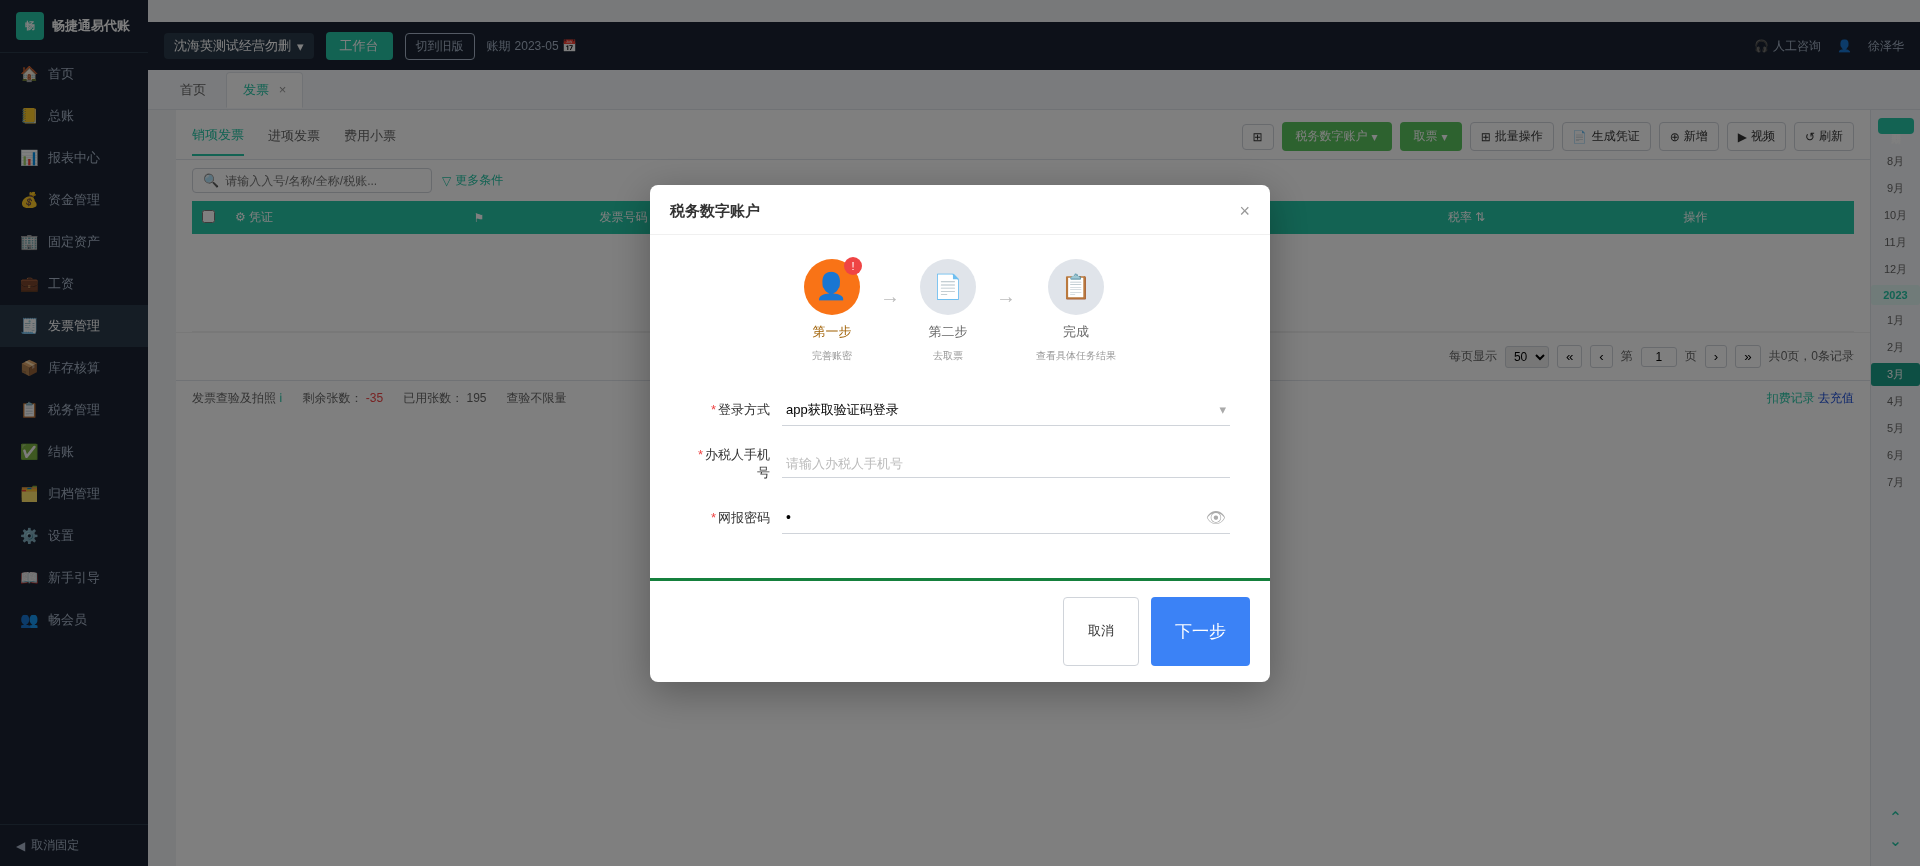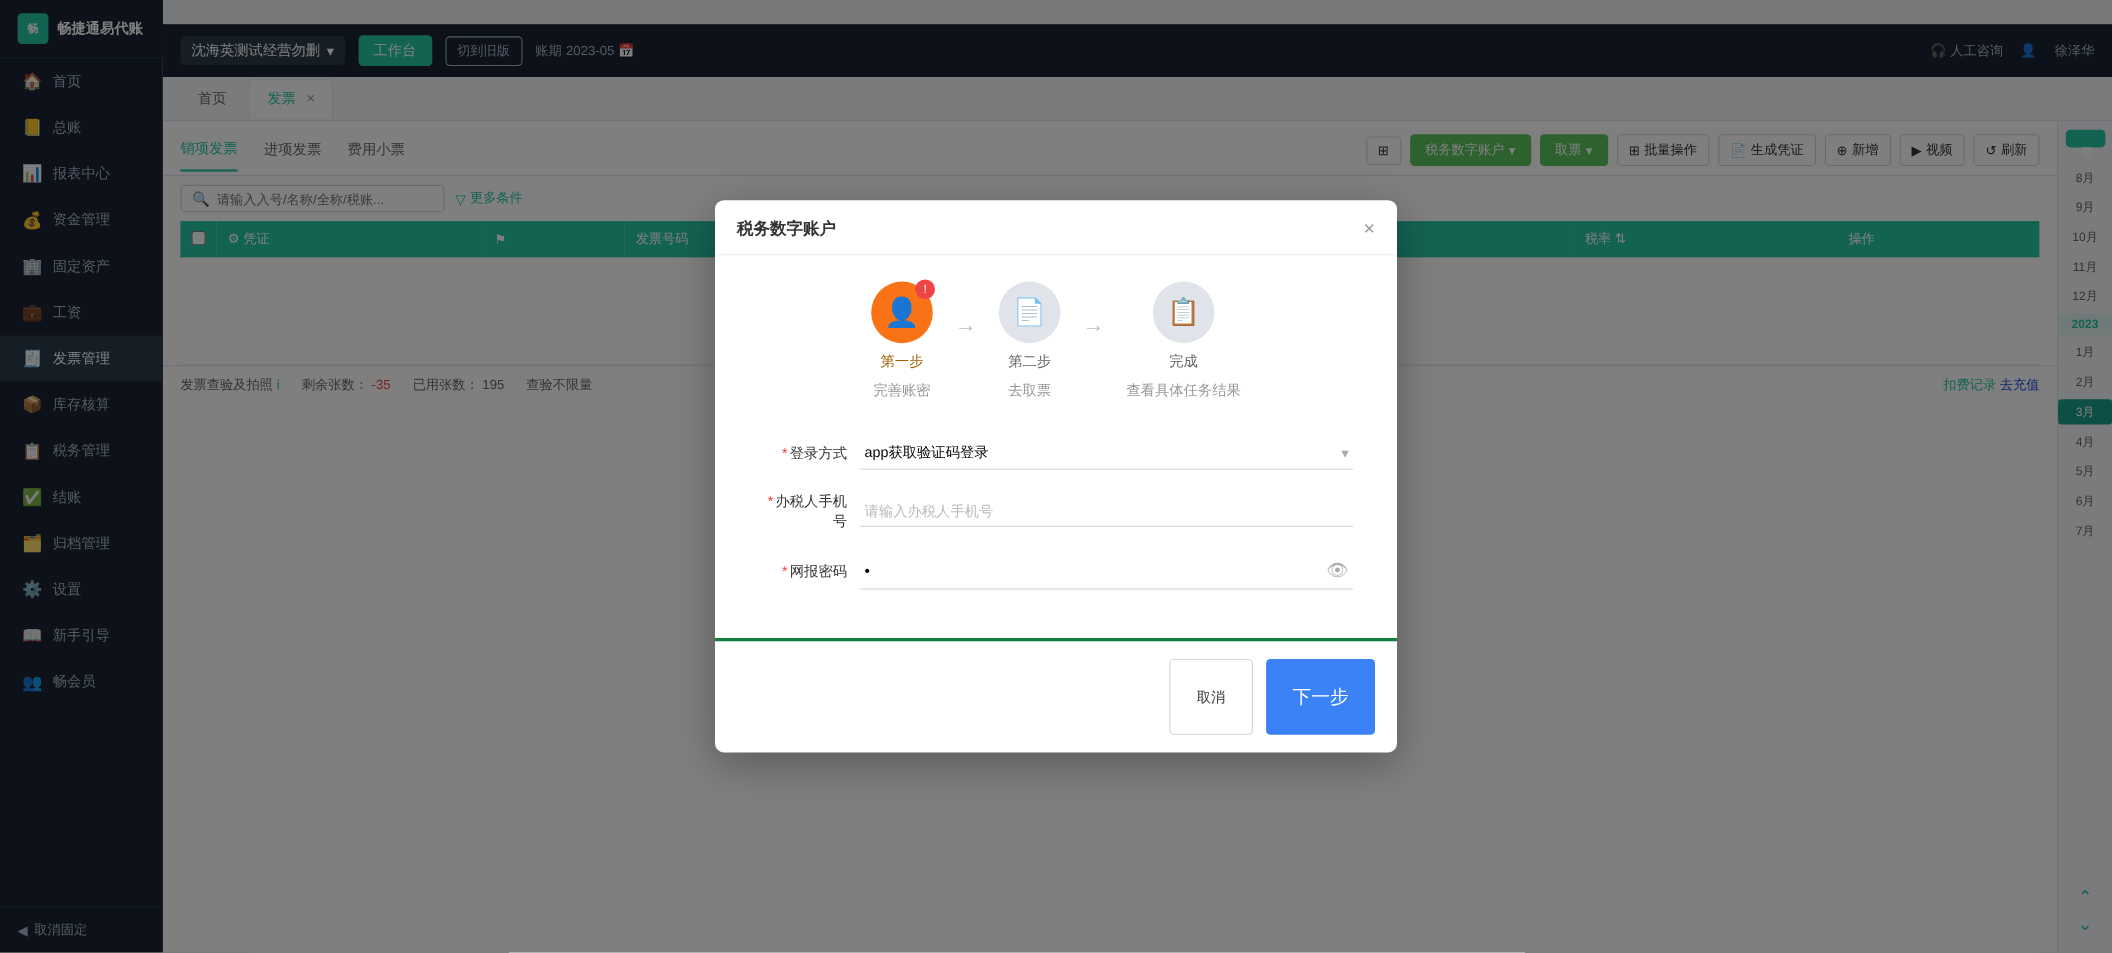--- a/index.html
+++ b/index.html
@@ -87,21 +87,21 @@
       padding: 8px 16px; cursor: pointer; font-size: 13px;
       color: #666; border-radius: 4px 4px 0 0;
     }
     .tab.active {
       background: white; color: #26c6a6; border: 1px solid #e0e4ea;
       border-bottom: 1px solid white;
     }
     .tab-close { margin-left: 6px; color: #999; }
 
     
-    .content { flex: 1; overflow: auto; background: white; position: relative; }
+    .content { flex: 1; overflow: auto; background: white; position: relative; margin-left: 28px; }
 
     
     .invoice-tabs {
       display: flex; align-items: center; padding: 12px 16px 0;
       border-bottom: 1px solid #e0e4ea; gap: 24px;
     }
     .inv-tab { color: #666; cursor: pointer; padding-bottom: 10px; font-size: 13px; }
     .inv-tab.active { color: #26c6a6; border-bottom: 2px solid #26c6a6; }
     .toolbar-right { margin-left: auto; display: flex; gap: 8px; align-items: center; }
     .btn-green { background: #5bc45e; color: white; border: none; padding: 6px 14px; border-radius: 4px; cursor: pointer; font-size: 12px; display: flex; align-items: center; gap: 4px; }
@@ -202,21 +202,21 @@
     .step-icon-active { background: #f97316; }
     .step-icon-inactive { background: #e0e4ea; }
     .step-badge {
       position: absolute; top: -2px; right: -2px;
       width: 18px; height: 18px; border-radius: 50%;
       background: #ef4444; color: white; font-size: 11px;
       display: flex; align-items: center; justify-content: center;
     }
     .step-label { font-size: 13px; color: #a16207; }
     .step-label-inactive { font-size: 13px; color: #666; }
-    .step-sublabel { font-size: 13px; color: #999; }
+    .step-sublabel { font-size: 10px; color: #999; }
     .step-arrow { color: #bbb; font-size: 20px; margin: 0 20px; padding-bottom: 28px; }
 
     
     .form-row {
       display: flex; align-items: center; margin-bottom: 20px; gap: 12px;
     }
     .form-label {
       width: 80px; text-align: right; color: #333; font-size: 13px; flex-shrink: 0;
     }
     .form-label.required::before { content: '*'; color: #ef4444; margin-right: 2px; }
@@ -451,20 +451,34 @@
             </tr>
           </thead>
           <tbody>
             <tr>
               <td colspan="8" style="text-align:center; padding: 40px; color: #999; font-size: 12px;">暂无数据</td>
             </tr>
           </tbody>
         </table>
       </div>
 
+      <div class="pagination">
+        <span>每页显示</span>
+        <select style="border:1px solid #d0d4da; border-radius:3px; padding: 2px 4px; font-size:12px;">
+          <option>50</option>
+        </select>
+        <button class="page-btn">«</button>
+        <button class="page-btn">‹</button>
+        <span>第</span>
+        <input type="text" style="width: 36px; border: 1px solid rgb(208, 212, 218); border-radius: 3px; text-align: center; padding: 2px; font-size: 12px;" value="1">
+        <span>页</span>
+        <button class="page-btn">›</button>
+        <button class="page-btn">»</button>
+        <span>共0页，0条记录</span>
+      </div>
 
       <div class="footer-bar">
         <span>
           <span>发票查验及拍照</span>
           <span style="color:#26c6a6;">ℹ</span>
         </span>
         <span>
           <span>剩余张数：</span>
           <span style="color:#ef4444;">-35</span>
         </span>

